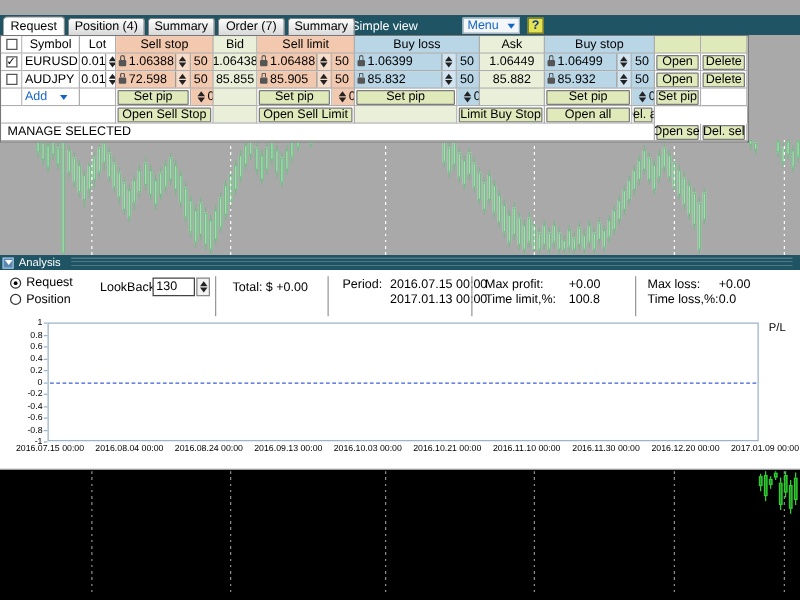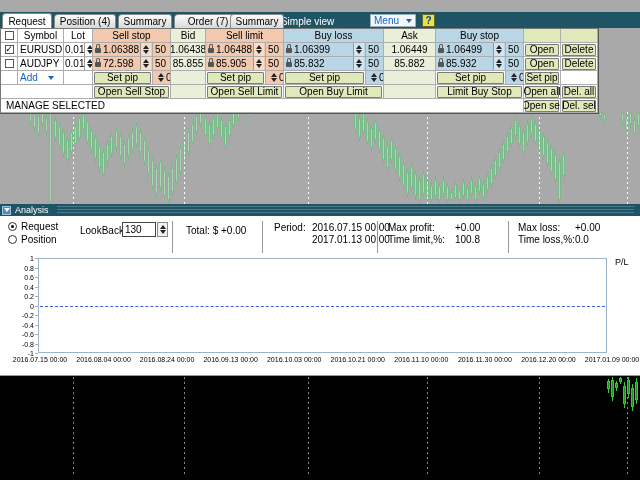--- a/index.html
+++ b/index.html
@@ -340,21 +340,21 @@
   <div id="tabband">
     <span id="change-view">Change to Simple view</span>
     <div id="menu-box">
       <span class="m-label">Menu</span>
       <i></i>
     </div>
     <div id="help-btn">?</div>
   <div class="tab active" style="left: 2px; width: 50px;">Request</div>
       <div class="tab" style="left: 54px; width: 62px;">Position (4)</div>
       <div class="tab" style="left: 118px; width: 54px;">Summary</div>
-      <div class="tab" style="left: 174px; width: 68px;">Order (7)</div>
+      <div class="tab" style="left: 174px; width: 54px;">Order (7)</div>
       <div class="tab" style="left: 230px; width: 54px;">Summary</div>
     </div>
 
   <div id="ttable">
 
     <div class="cell c-center">
       <span class="cbx"></span>
       </div>
     <div class="cell c-center">Symbol</div>
     <div class="cell c-center">Lot</div>
@@ -536,23 +536,20 @@
       </div>
     <div class="cell"></div>
 
     <div class="cell sp3"></div>
     <div class="cell sp2 p1">
         <div class="btn">Open Sell Stop</div>
       </div>
     <div class="cell c-green"></div>
     <div class="cell sp2 p1">
         <div class="btn">Open Sell Limit</div>
-      </div>
-    <div class="cell sp2 p1">
-        <div class="btn">Open Buy Limit</div>
       </div>
     <div class="cell c-green"></div>
     <div class="cell sp2 p1">
         <div class="btn">Limit Buy Stop</div>
       </div>
     <div class="cell p1">
         <div class="btn">Open all</div>
       </div>
     <div class="cell p1">
         <div class="btn">Del. all</div>

